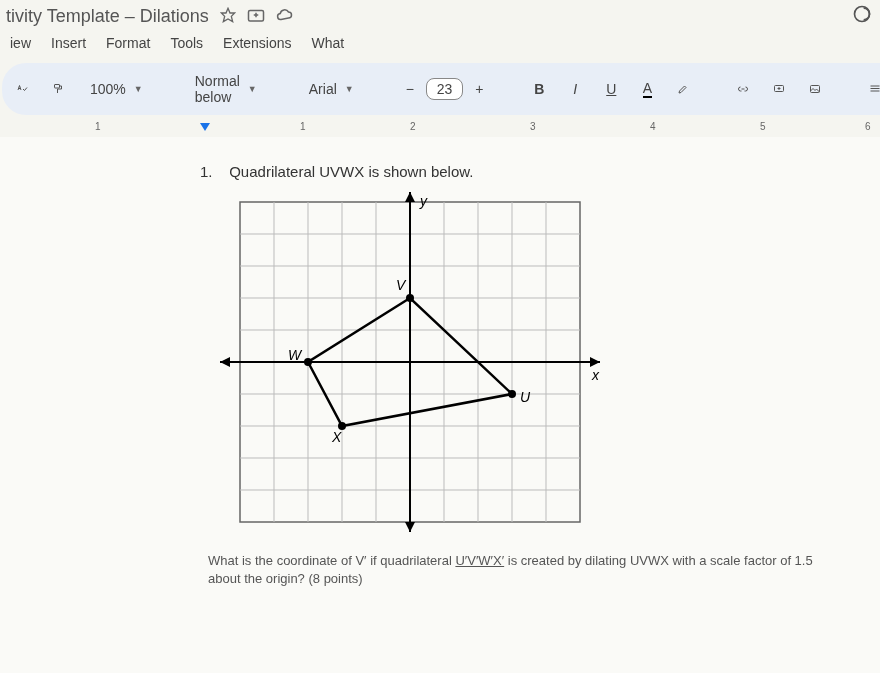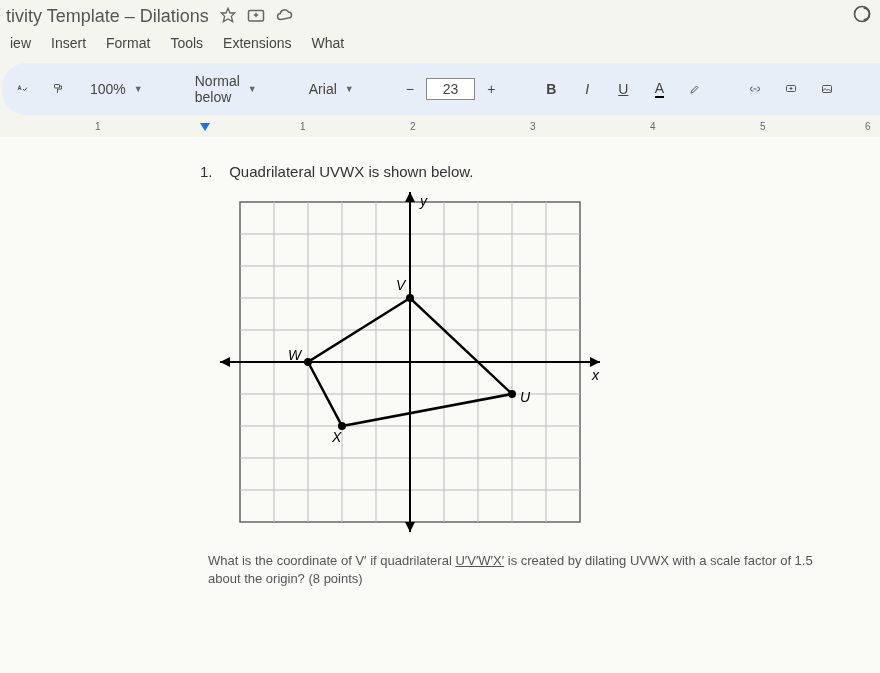--- a/index.html
+++ b/index.html
@@ -56,22 +56,22 @@
       font-size: 14px;
       color: #444;
       display: flex;
       align-items: center;
       gap: 8px;
     }
     .faux-select .tri { font-size: 9px; color: #666; }
     .font-size-ctrl { display: flex; align-items: center; gap: 4px; }
     .font-size-ctrl .box {
       border: 1px solid #888;
-      border-radius: 0;
-      padding: 2px 16px;
+      border-radius: 8px;
+      padding: 2px 10px;
       background: #fff;
       font-size: 14px;
     }
     .ruler {
       height: 20px;
       position: relative;
       font-size: 10px;
       color: #666;
       margin-top: 2px;
     }

